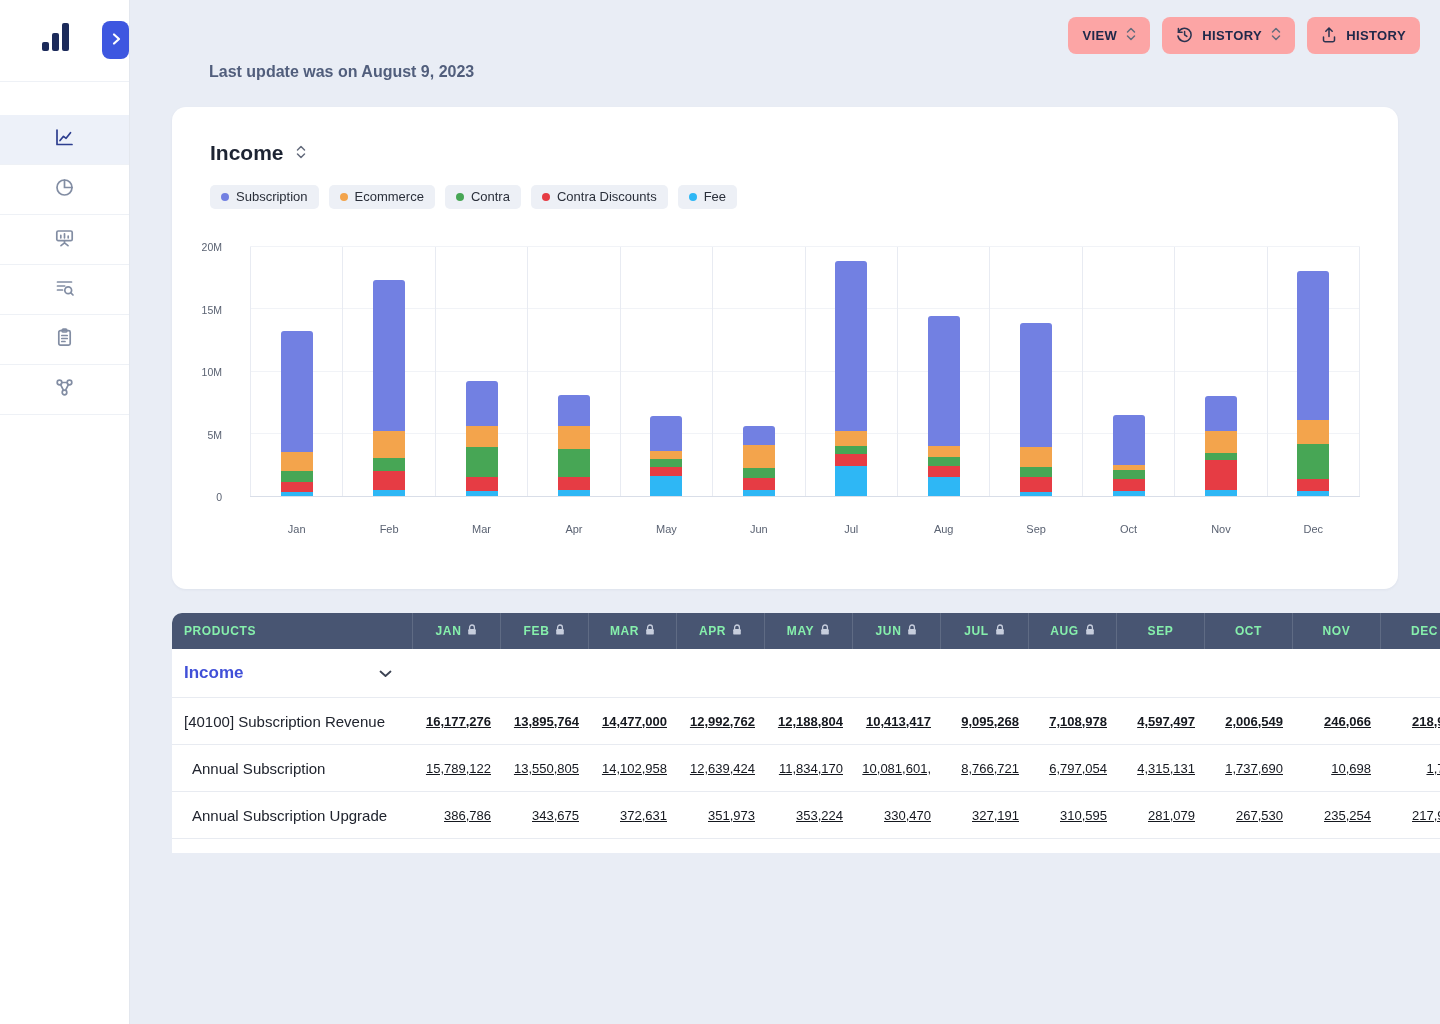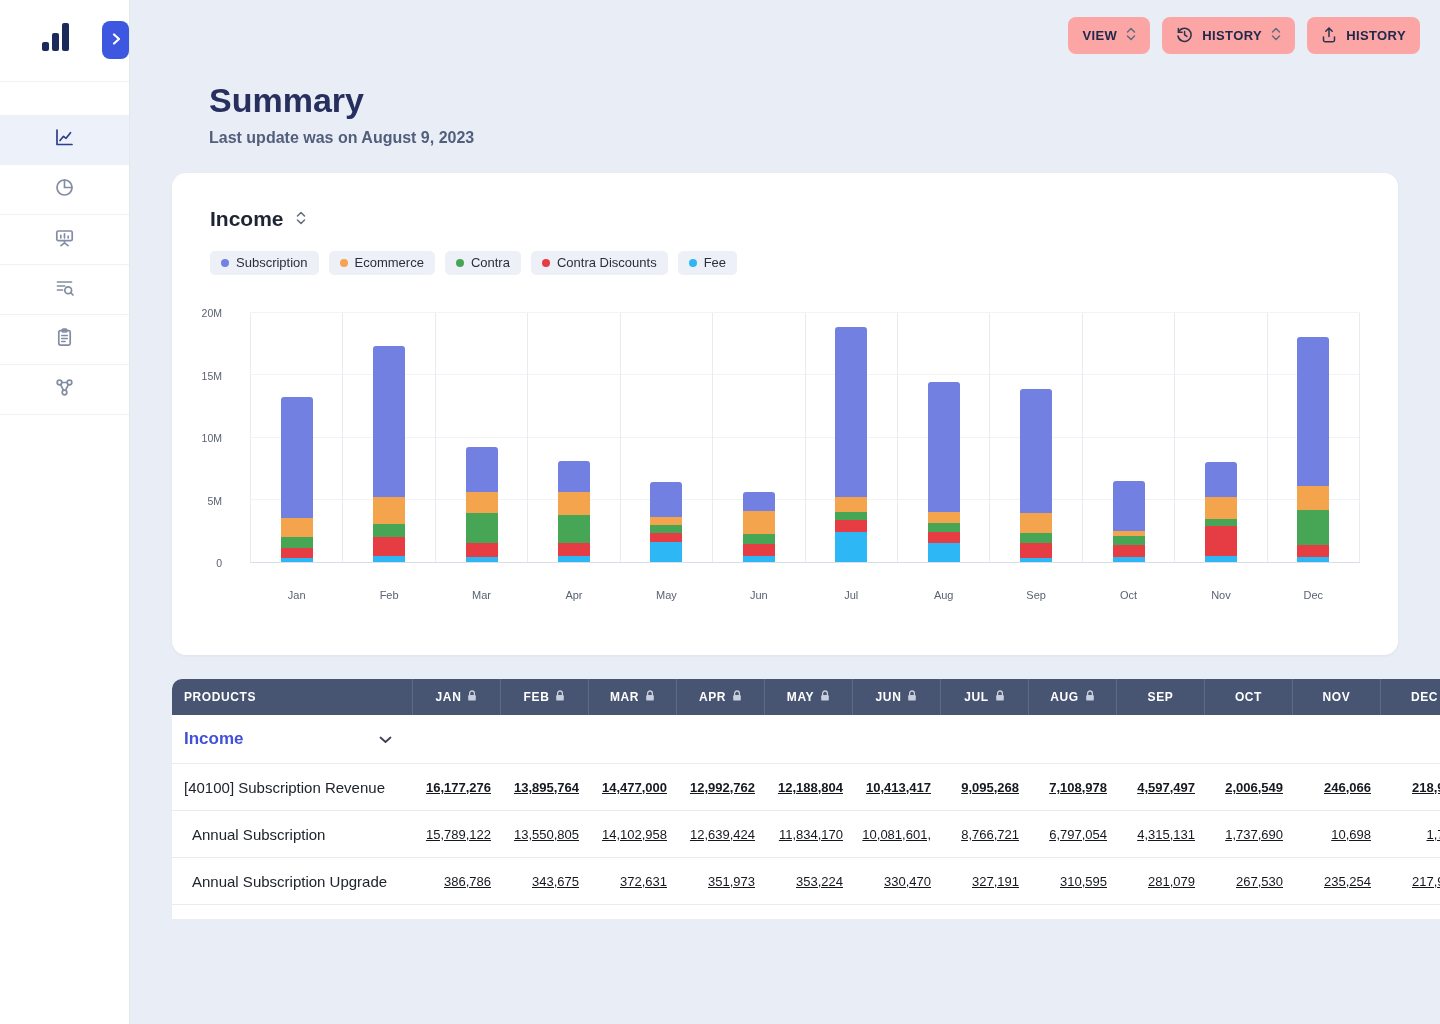--- a/index.html
+++ b/index.html
@@ -89,21 +89,21 @@
     text-align: center; font-size: 11px; color: #5a6272;
   }
 
   
   .details-head { margin-top: 50px; display: flex; justify-content: space-between; align-items: center; }
   .details-title { margin: 0; font-size: 24px; font-weight: bold; color: #262f5e; }
   .table-wrap { margin-top: 24px; width: 1268px; overflow: hidden; border-radius: 10px 0 0 0; }
   .tbl { width: 1296px; }
   .thead { display: flex; background: #485572; height: 36px; border-radius: 8px 8px 0 0; }
   .th {
-    display: flex; align-items: center; color: #ffffff;
+    display: flex; align-items: center; color: #86efac;
     font-size: 12px; font-weight: bold; letter-spacing: .6px;
   }
   .th.products { width: 240px; padding-left: 12px; }
   .th.month { width: 88px; justify-content: center; gap: 6px; border-left: 1px solid rgba(255,255,255,.13); cursor: pointer; }
   .trow { display: flex; background: #fff; border-bottom: 1px solid #e8ebf1; height: 47px; align-items: center; }
   .trow.group { height: 49px; }
   .td.products { width: 240px; padding-left: 12px; font-size: 15px; color: #20242e; display: flex; align-items: center; }
   .trow.group .td.products {
     justify-content: space-between; padding-right: 20px;
     color: #4150d8; font-size: 17px; font-weight: bold; cursor: pointer;
@@ -212,21 +212,20 @@
           <svg width="16" height="17" viewBox="0 0 16 17" fill="none" stroke="#2a3350" stroke-width="1.5" stroke-linecap="round" stroke-linejoin="round">
               <path d="M8 10.5V2.5"></path>
               <path d="M4.8 5.2L8 2l3.2 3.2"></path>
               <path d="M2.5 11v3a1.8 1.8 0 0 0 1.8 1.8h7.4a1.8 1.8 0 0 0 1.8-1.8v-3"></path>
             </svg>
         </span>
         <span>HISTORY</span>
       </button>
     </div>
 
-    <h1 class="page-title">Summary</h1>
     <div class="page-subtitle">Last update was on August 9, 2023</div>
 
     <section class="card">
       <div class="card-head">
         <h2 class="card-title">Income</h2>
         <button class="sort-toggle">
           <span>
             <svg width="10" height="16" viewBox="0 0 10 16" fill="none" stroke="#646b7c" stroke-width="1.5" stroke-linecap="round" stroke-linejoin="round">
                 <path d="M1.5 6L5 2.5 8.5 6"></path>
                 <path d="M1.5 10L5 13.5 8.5 10"></path>

